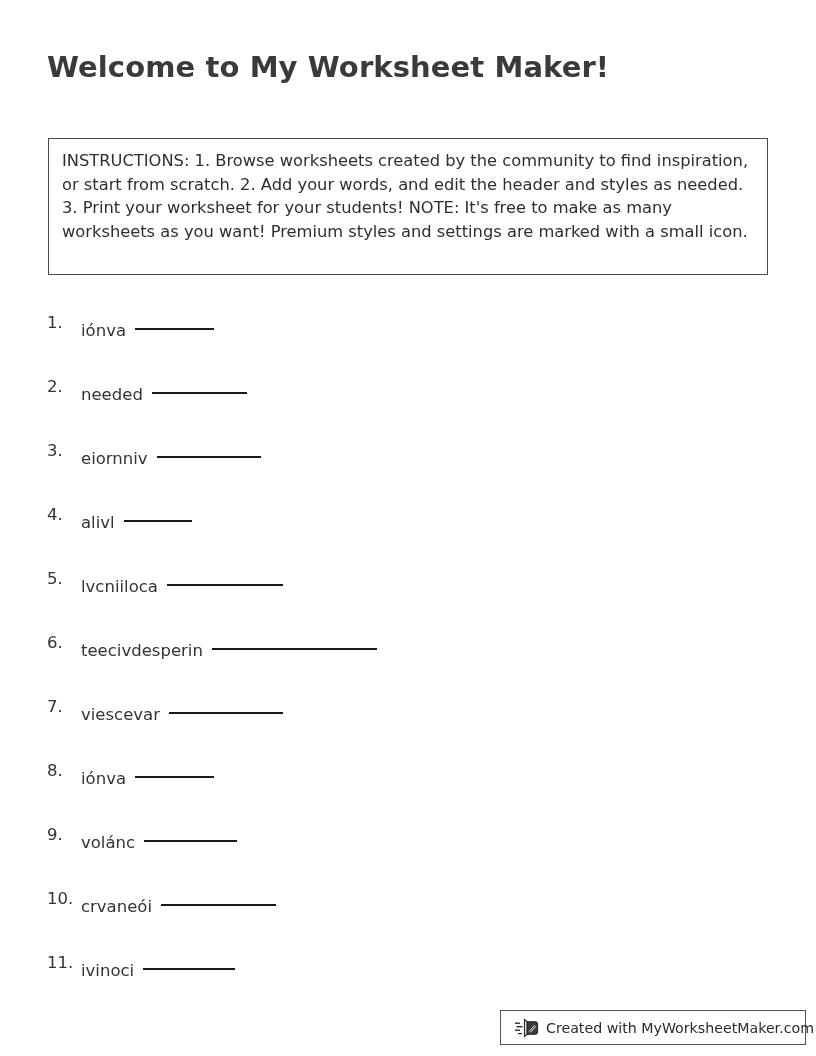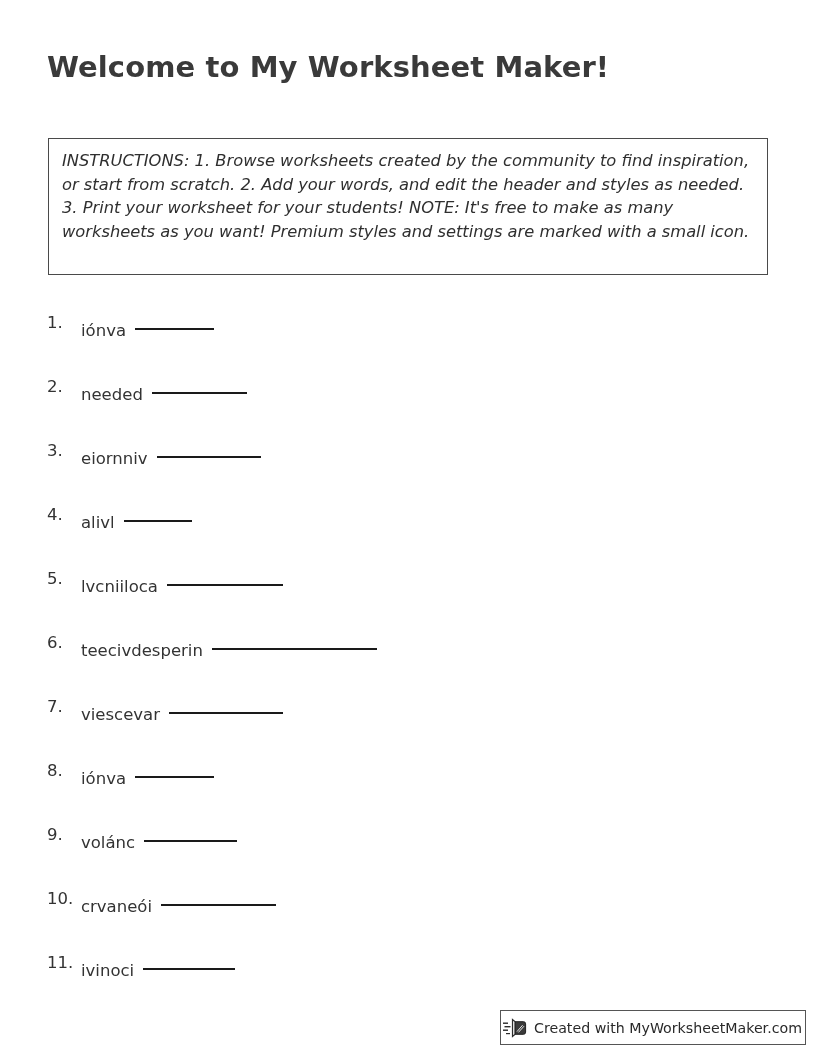--- a/index.html
+++ b/index.html
@@ -50,21 +50,20 @@
   }
   .instructions-text {
     position: absolute;
     left: 13px;
     top: 10px;
     width: 693px;
     font-size: 16.3px;
     line-height: 23.6px;
     color: #2f2f2f;
     text-align: left;
-    font-style: italic;
   }
 
   
   .word-list {
     position: absolute;
     left: 47px;
     top: 311px;
     width: 730px;
   }
   .word-row {
@@ -103,21 +102,21 @@
     position: absolute;
     left: 500px;
     top: 1010px;
     width: 306px;
     height: 35px;
     box-sizing: border-box;
     border: 1px solid #555555;
     background: #ffffff;
     display: flex;
     align-items: center;
-    padding-left: 2px;
+    padding-left: 14px;
   }
   .footer-logo {
     flex: 0 0 auto;
     width: 24px;
     height: 22px;
     margin-right: 7px;
     position: relative;
   }
   .footer-logo svg { display: block; }
   .footer-text {

